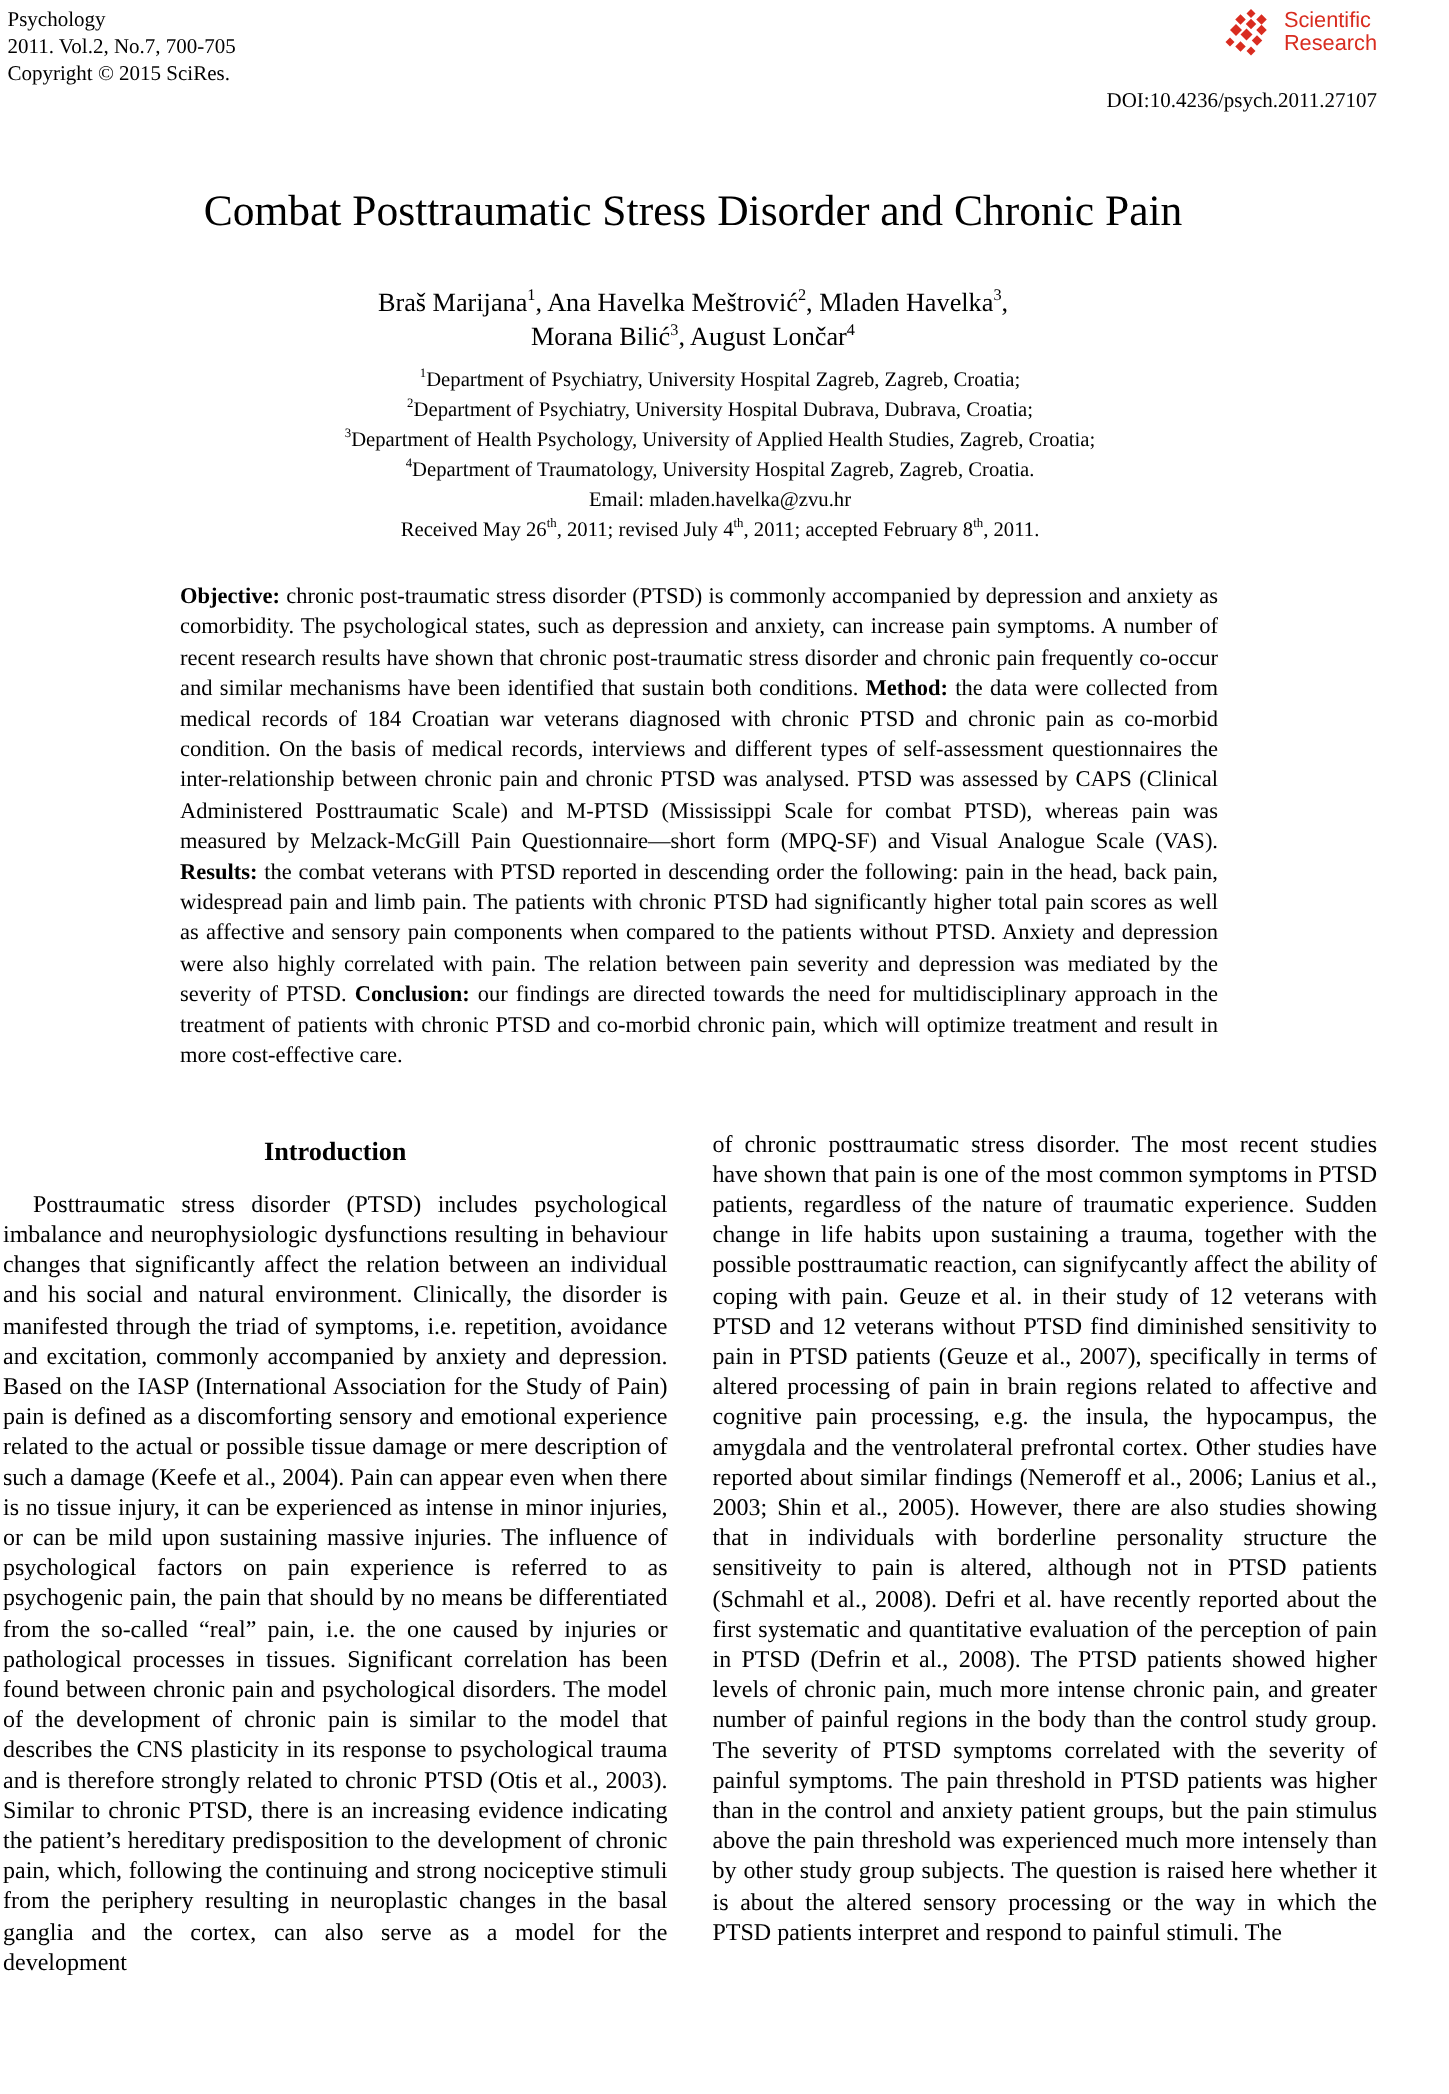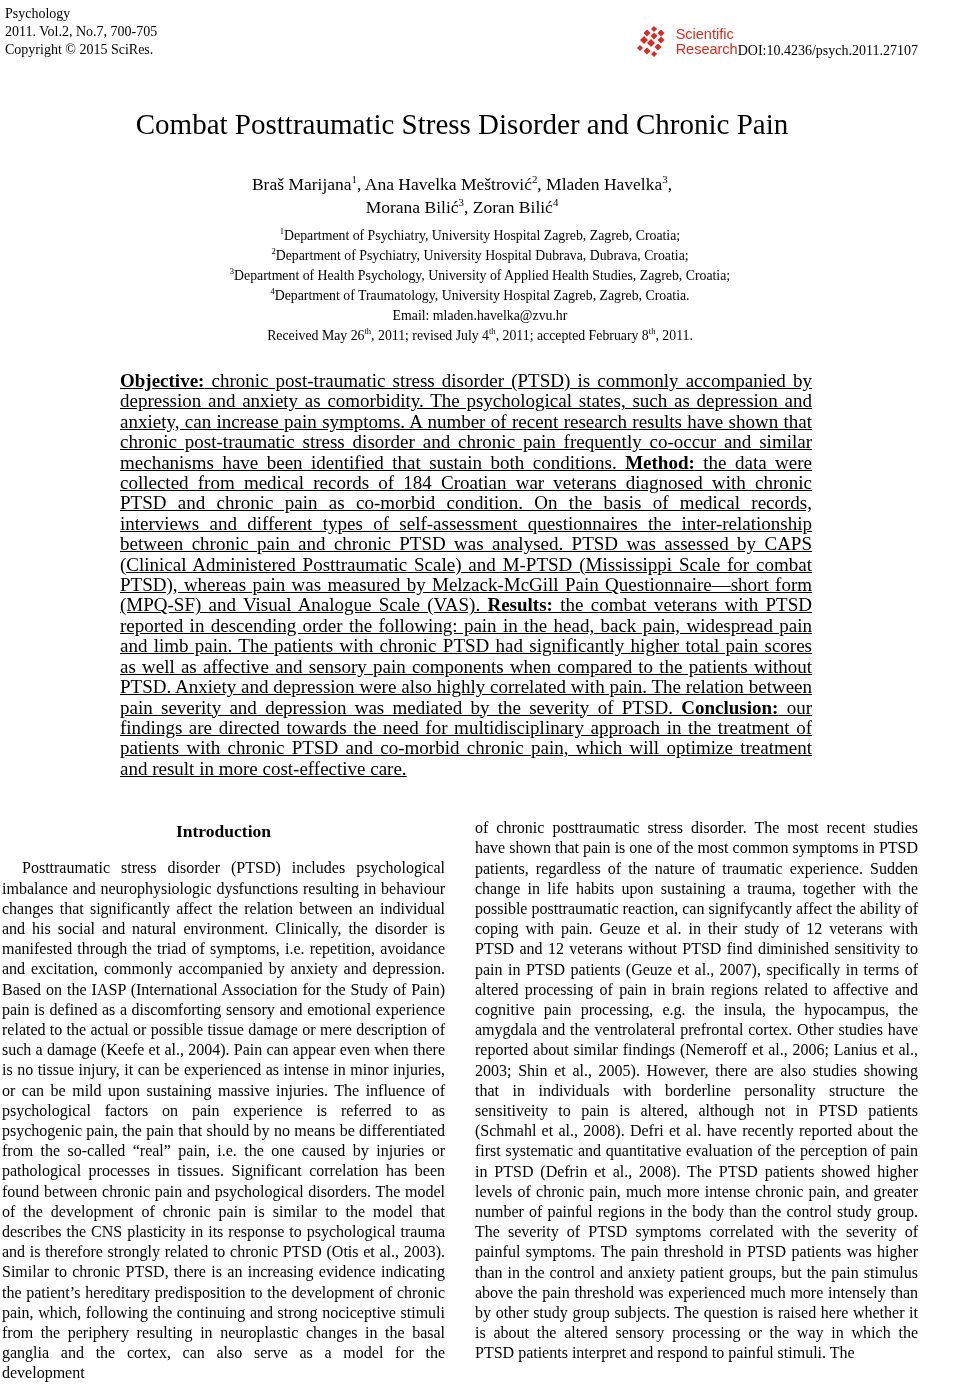--- a/index.html
+++ b/index.html
@@ -4,39 +4,38 @@
 <style>
   html,body { margin:0; padding:0; background:#ffffff; }
   .page {
     position:relative; width:924px; height:1396px; overflow:hidden;
     background:#ffffff; color:#000;
     font-family:"Liberation Serif", serif;
   }
   
   .top-bar { display:flex; justify-content:space-between; padding:5px 6px 0 5px; }
   .header-left { font-size:14px; line-height:18px; }
-  .header-right { display:flex; flex-direction:row; align-items:flex-end; }
+  .header-right { display:flex; flex-direction:column; align-items:flex-end; }
   .logo-row { display:flex; gap:5px; align-items:flex-start; }
   .logo-text {
     font-family:"Liberation Sans", sans-serif;
     font-size:14.5px; line-height:15px; text-align:left; margin-top:2px;
   }
   .doi { font-size:14px; margin-top:21px; }
 
   
   .title { text-align:center; font-size:29px; font-weight:normal; margin:47px 0 0 0; line-height:36px; }
   .authors { text-align:center; font-size:17.5px; line-height:23px; margin-top:31px; }
   .meta { text-align:center; font-size:13.8px; line-height:20px; margin-top:7px;padding-left:36px; }
   sup { font-size:0.62em; line-height:0; }
 
   
   .abstract {
-    margin:25px 112px 0 120px; font-size:19px; line-height:20.4px;
+    margin:25px 112px 0 120px; font-size:15px; line-height:20.4px;
     text-align:justify;
-    text-decoration:underline;
   }
   .keywords { margin:9px 112px 0 120px; font-size:13.8px; line-height:20.4px; }
   .kw-line2 { padding-left:73px; }
 
   
   .columns { display:flex; gap:30px; margin-top:39px; padding:0 6px 0 2px; }
   .col { flex:1; font-size:16px; line-height:20.2px; text-align:justify; }
   .section-heading { text-align:center; font-size:17.5px; font-weight:bold; margin:3px 0 17px 0; }
   .col p { margin:0; }
   .first-indent { text-indent:20px; }
@@ -75,21 +74,21 @@
         </div>
       </div>
       <div class="doi">DOI:10.4236/psych.2011.27107</div>
     </div>
   </div>
 
   <h1 class="title">Combat Posttraumatic Stress Disorder and Chronic Pain</h1>
 
   <div class="authors">
     <div><span>Braš Marijana</span><sup>1</sup><span>, Ana Havelka Meštrović</span><sup>2</sup><span>, Mladen Havelka</span><sup>3</sup><span>,</span></div>
-    <div><span>Morana Bilić</span><sup>3</sup><span>, Zoran Bilić</span><sup>4</sup></div>
+    <div><span>Morana Bilić</span><sup>3</sup><span>, August Lončar</span><sup>4</sup></div>
   </div>
 
   <div class="meta">
     <div><sup>1</sup><span>Department of Psychiatry, University Hospital Zagreb, Zagreb, Croatia;</span></div>
     <div><sup>2</sup><span>Department of Psychiatry, University Hospital Dubrava, Dubrava, Croatia;</span></div>
     <div><sup>3</sup><span>Department of Health Psychology, University of Applied Health Studies, Zagreb, Croatia;</span></div>
     <div><sup>4</sup><span>Department of Traumatology, University Hospital Zagreb, Zagreb, Croatia.</span></div>
     <div>Email: mladen.havelka@zvu.hr</div>
     <div><span>Received May 26</span><sup>th</sup><span>, 2011; revised July 4</span><sup>th</sup><span>, 2011; accepted February 8</span><sup>th</sup><span>, 2011.</span></div>
   </div>

